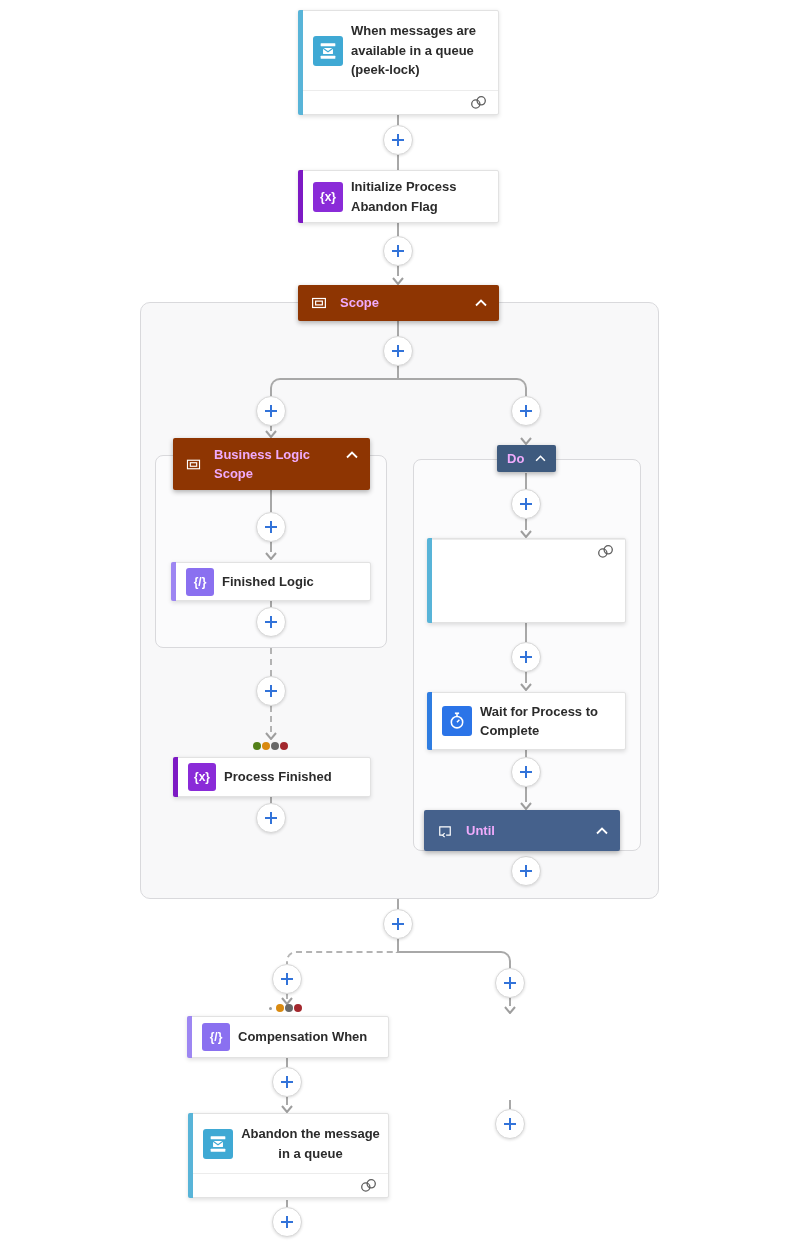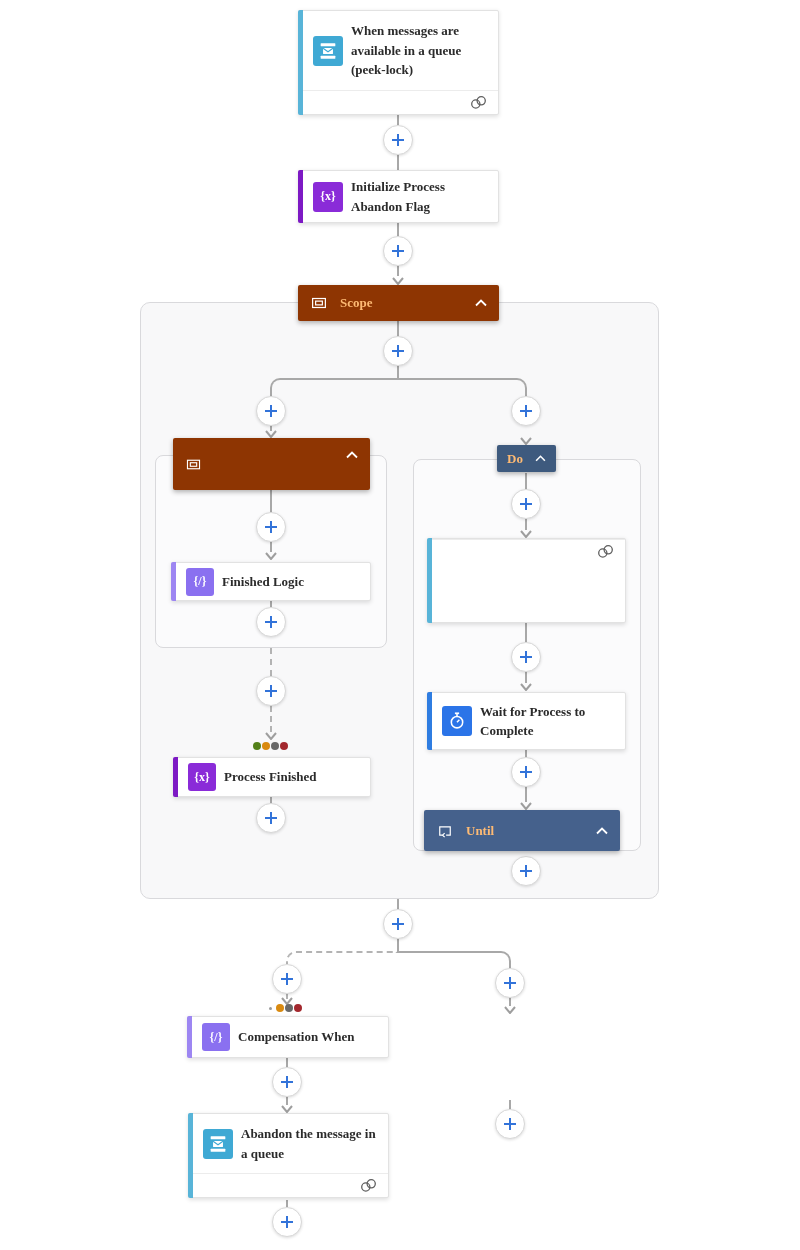--- a/index.html
+++ b/index.html
@@ -1,17 +1,17 @@
 <!DOCTYPE html>
 <html><head>
 <meta charset="utf-8">
 <style>
   html,body { margin:0; padding:0; background:#ffffff; }
   .canvas { position:relative; width:800px; height:1250px; background:#ffffff;
-            font-family:Liberation Serif, serif; overflow:hidden; }
+            font-family:Liberation Sans, sans-serif; overflow:hidden; }
 
   
   .container-box { position:absolute; background:#f8f8f9; border:1px solid #d9d9dc; border-radius:10px; box-sizing:border-box; }
   .container-box.inner { background:#fbfbfc; border-radius:8px; }
 
   
   .vline { position:absolute; width:0; border-left:2px solid #a8a8a8; }
   .vline.dashed { border-left:2px dashed #b3b3b3; }
   .split-top { position:absolute; box-sizing:border-box; border:2px solid #a8a8a8; border-bottom:none; border-radius:10px 10px 0 0; background:transparent; }
   .corner-tl { position:absolute; box-sizing:border-box; border-top:2px dashed #b3b3b3; border-left:2px dashed #b3b3b3; border-radius:10px 0 0 0; }
@@ -30,21 +30,21 @@
   .card-body { display:flex; align-items:center; gap:8px; padding:6px 8px 6px 14px; flex:1; }
   .op-icon { width:30px; height:30px; border-radius:3px; display:flex; align-items:center; justify-content:center;
              flex:none; color:#fff; font-weight:700; font-size:12px; }
   .op-icon.sm { width:28px; height:28px; }
   .title { font-size:13px; font-weight:700; color:#2b2b2b; line-height:1.5; }
   .card-foot { border-top:1px solid #ececec; height:23px; display:flex; align-items:center; justify-content:flex-end; padding-right:10px; flex:none; }
 
   
   .scope-header { position:absolute; color:#fff; display:flex; align-items:center; gap:12px; padding:0 12px;
                   border-radius:2px; box-shadow:0 2px 5px rgba(0,0,0,.3); box-sizing:border-box; cursor:pointer; }
-  .scope-header .title { color:#fdba74; }
+  .scope-header .title { color:#f0abfc; }
   .chevron-btn { margin-left:auto; display:flex; align-items:center; cursor:pointer; }
 
   
   .dots { position:absolute; display:flex; align-items:center; gap:1px; }
   .dot { width:8px; height:8px; border-radius:50%; flex:none; }
   .dot.mini { width:3px; height:3px; margin-right:3px; }
 </style>
 </head>
 <body>
 
@@ -292,20 +292,21 @@
           <polyline points="1,6.5 6,1.5 11,6.5" fill="none" stroke="#fff" stroke-width="1.8"></polyline>
         </svg>
       </span>
   </div>
 
   <div class="scope-header" style="left: 173px; top: 438px; width: 197px; height: 52px; background-color: rgb(142, 53, 2);">
     <svg width="17" height="17" viewBox="0 0 24 24">
         <rect x="3.5" y="6" width="17" height="12" fill="none" stroke="#fff" stroke-width="1.6"></rect>
         <rect x="7.5" y="9.5" width="9" height="5" fill="none" stroke="#fff" stroke-width="1.6"></rect>
       </svg>
+    <span class="title" style="width:108px;">Business Logic Scope</span>
     <span class="chevron-btn" style="align-self:flex-start; margin-top:13px;">
         <svg width="12" height="8" viewBox="0 0 12 8">
           <polyline points="1,6.5 6,1.5 11,6.5" fill="none" stroke="#fff" stroke-width="1.8"></polyline>
         </svg>
       </span>
   </div>
 
   <div class="card" style="left:171px; top:562px; width:200px; height:39px;">
     <span class="stripe" style="background-color: rgb(157, 134, 242);"></span>
     <div class="card-body" style="padding-top:4px; padding-bottom:4px;">
@@ -376,21 +377,21 @@
   <div class="card" style="left:187px; top:1016px; width:202px; height:42px;">
     <span class="stripe" style="background-color: rgb(157, 134, 242);"></span>
     <div class="card-body" style="padding-top:4px; padding-bottom:4px;">
       <span class="op-icon sm" style="background-color: rgb(138, 112, 240);">
           <span>{/}</span>
         </span>
       <span class="title">Compensation When</span>
     </div>
   </div>
 
-  <div class="card" style="left:188px; top:1113px; width:201px; height:85px;">
+  <div class="card" style="left:188px; top:1113px; width:201px; height:85px;text-align:center;">
     <span class="stripe" style="background-color: rgb(88, 180, 216);"></span>
     <div class="card-body">
       <span class="op-icon" style="background-color: rgb(63, 169, 212);">
         <svg width="22" height="22" viewBox="0 0 24 24">
             <rect x="4" y="3.5" width="16" height="3.4" rx="0.6" fill="#fff"></rect>
             <rect x="4" y="17.1" width="16" height="3.4" rx="0.6" fill="#fff"></rect>
             <rect x="6.6" y="8.6" width="10.8" height="6.8" rx="0.6" fill="#fff"></rect>
             <path d="M6.6 9 L12 12.8 L17.4 9" fill="none" stroke="#3fa9d4" stroke-width="1.2"></path>
           </svg>
       </span>

